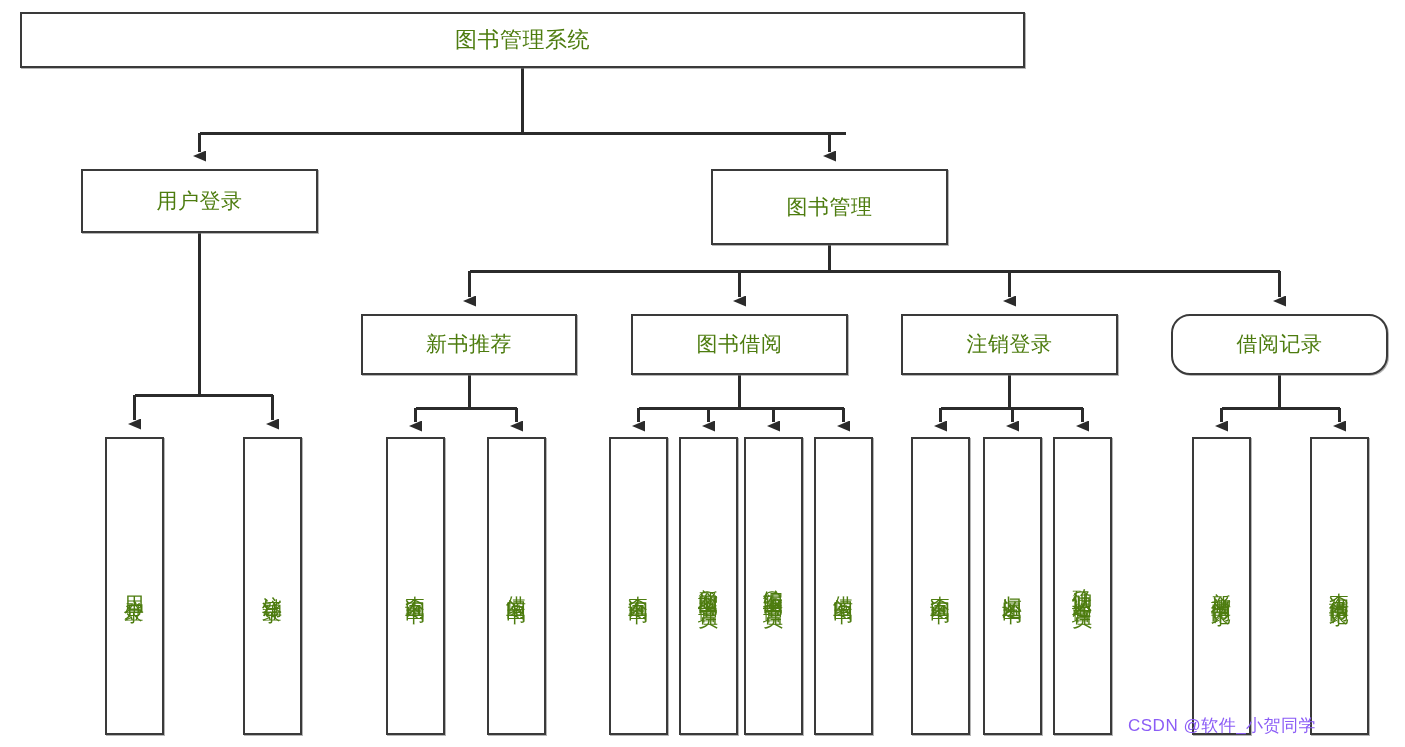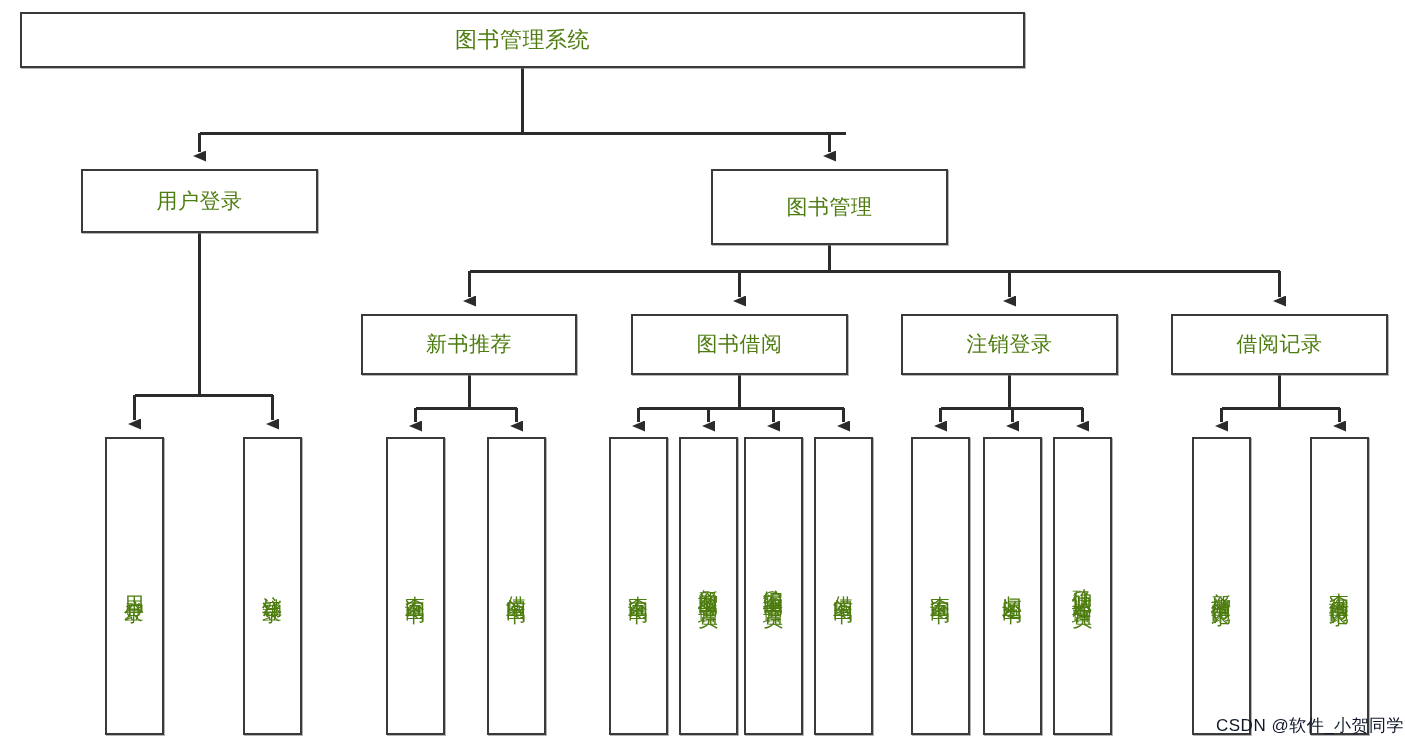--- a/index.html
+++ b/index.html
@@ -51,24 +51,24 @@
   svg.connectors {
     position: absolute;
     left: 0;
     top: 0;
     width: 1405px;
     height: 747px;
     pointer-events: none;
   }
   .watermark {
     position: absolute;
-    left: 1216px;
+    left: 1128px;
     top: 714px;
     font-size: 17px;
-    color: #0f172a;
+    color: #8b5cf6;
     white-space: nowrap;
     letter-spacing: 0.5px;
   }
 </style>
 </head>
 <body>
 
 <div id="diagram-root">
 
   <svg class="connectors" viewBox="0 0 1405 747">
@@ -134,21 +134,21 @@
 
   <div class="node-box" id="node-l3-0" style="left: 361px; top: 314px; width: 216px; height: 61px;">
     <span class="node-label">新书推荐</span>
   </div>
   <div class="node-box" id="node-l3-1" style="left: 631px; top: 314px; width: 217px; height: 61px;">
     <span class="node-label">图书借阅</span>
   </div>
   <div class="node-box" id="node-l3-2" style="left: 901px; top: 314px; width: 217px; height: 61px;">
     <span class="node-label">注销登录</span>
   </div>
-  <div class="node-box" id="node-l3-3" style="left: 1171px; top: 314px; width: 217px; height: 61px;">
+  <div class="node-box" id="node-l3-3" style="left: 1171px; top: 314px; width: 217px; height: 61px; border-radius: 19px;">
     <span class="node-label">借阅记录</span>
   </div>
 
   <div class="node-box vertical" id="node-leaf-0" style="left: 105px; top: 437px; width: 59px; height: 298px;">
     <span class="node-label">用户登录</span>
   </div>
   <div class="node-box vertical" id="node-leaf-1" style="left: 243px; top: 437px; width: 59px; height: 298px;">
     <span class="node-label">注销登录</span>
   </div>
   <div class="node-box vertical" id="node-leaf-2" style="left: 386px; top: 437px; width: 59px; height: 298px;">

